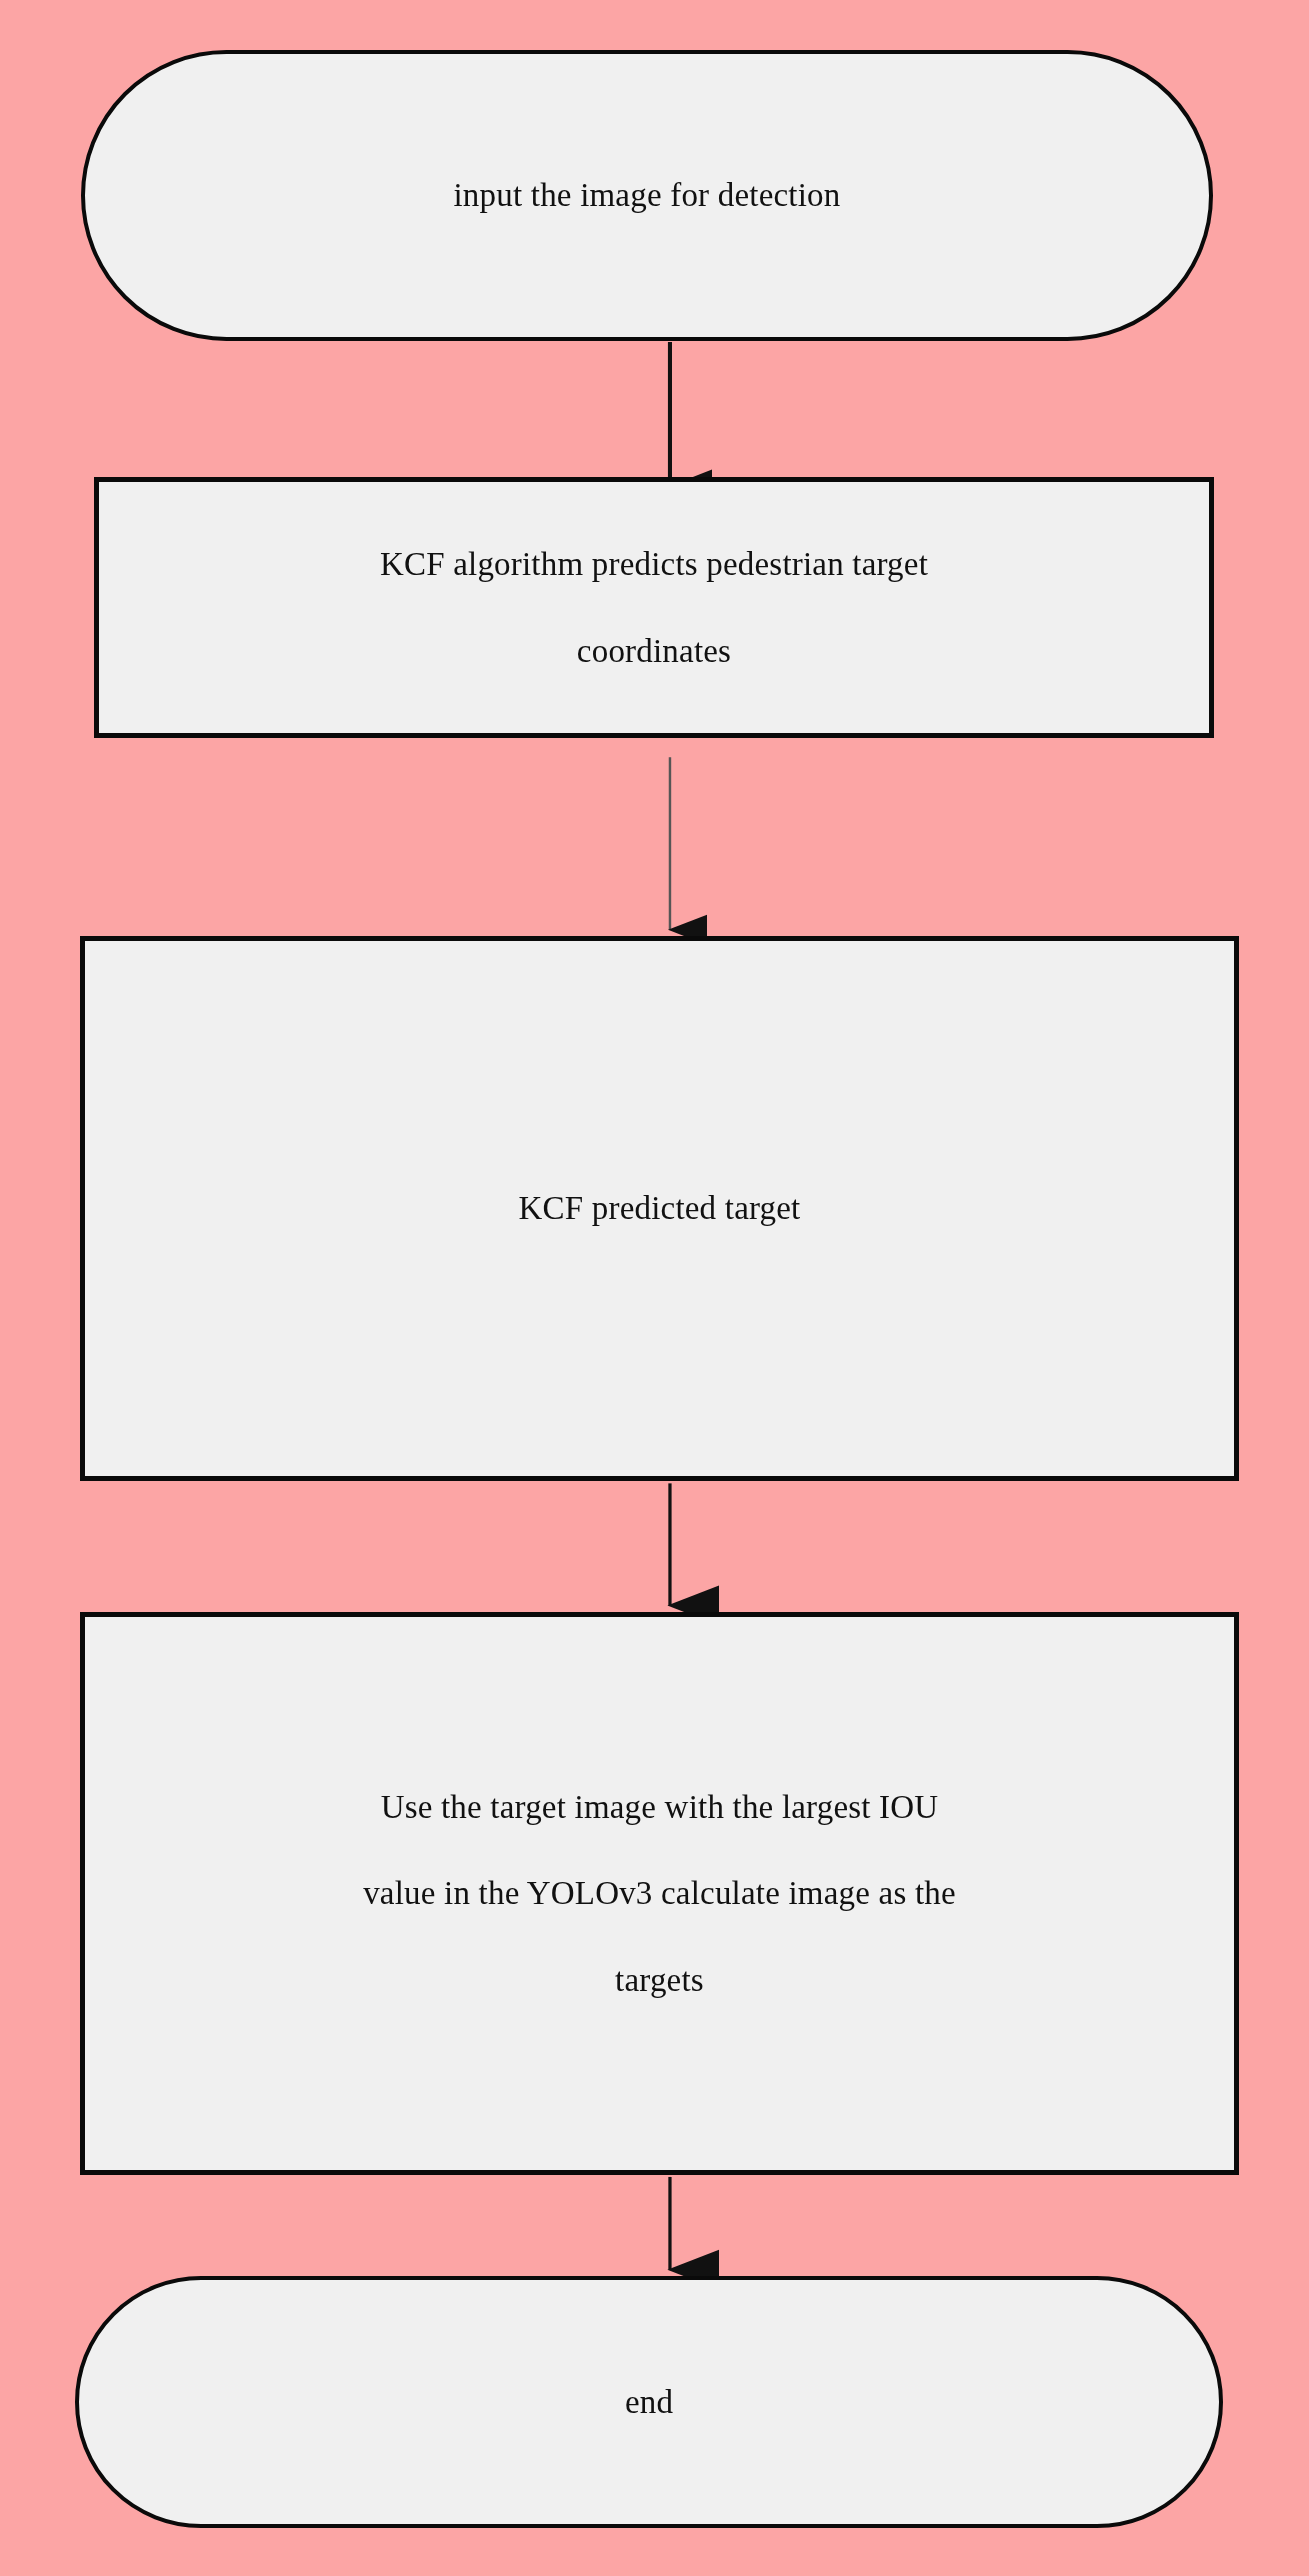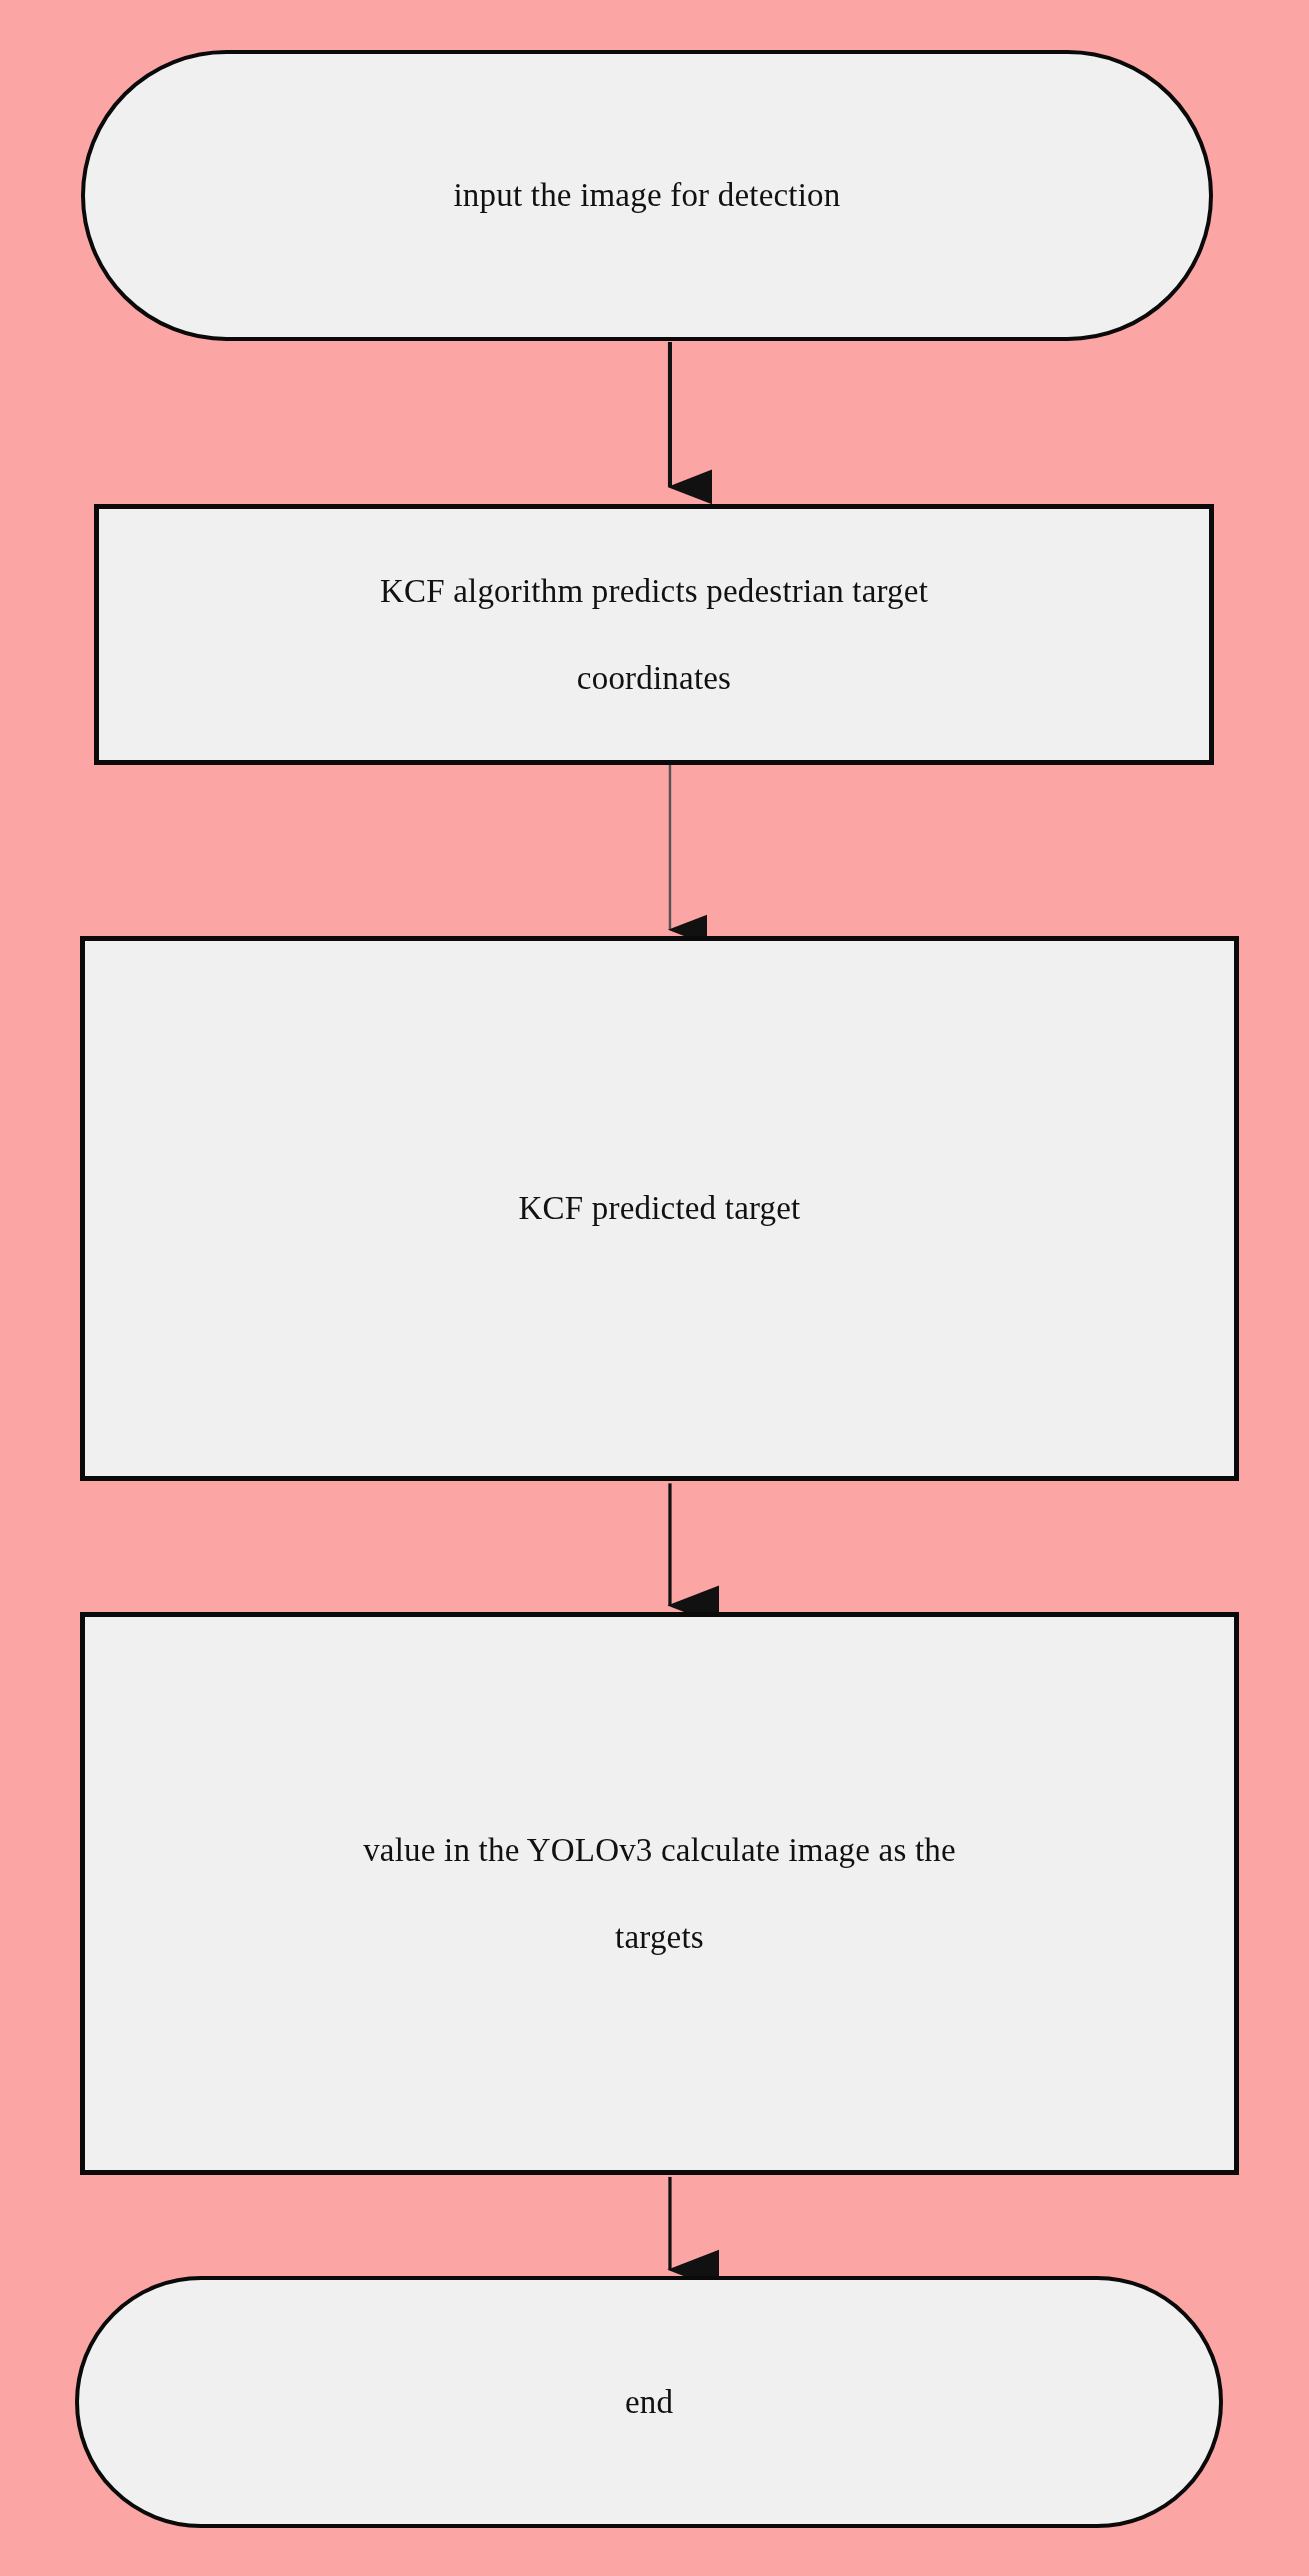--- a/index.html
+++ b/index.html
@@ -43,21 +43,21 @@
   }
   .node.process .line {
     margin: 26px 0;
   }
   .node.terminal .line {
     margin: 0;
   }
 
   
   #node-start    { left: 81px;  top: 50px;   width: 1132px; height: 291px; }
-  #node-kcf      { left: 94px;  top: 504px;  width: 1120px; height: 261px; }
+  #node-kcf      { left: 94px;  top: 477px;  width: 1120px; height: 261px; }
   #node-iou      { left: 80px;   top: 936px; width: 1159px; height: 545px; }
   #node-train    { left: 80px;   top: 1612px; width: 1159px; height: 563px; }
   #node-end      { left: 75px;  top: 2276px; width: 1148px; height: 252px; }
 
   
   .connector {
     position: absolute;
     left: 0;
     top: 0;
     width: 1309px;
@@ -96,20 +96,21 @@
   <div class="node process" id="node-kcf">
     <span class="line">KCF algorithm predicts pedestrian target</span>
     <span class="line">coordinates</span>
   </div>
 
   <div class="node process" id="node-iou">
     <span class="line">KCF predicted target</span>
   </div>
 
   <div class="node process" id="node-train">
+    <span class="line">Use the target image with the largest IOU</span>
     <span class="line">value in the YOLOv3 calculate image as the</span>
     <span class="line">targets</span>
   </div>
 
   <div class="node terminal" id="node-end">
     <span class="line">end</span>
   </div>
 
 </div>
 

